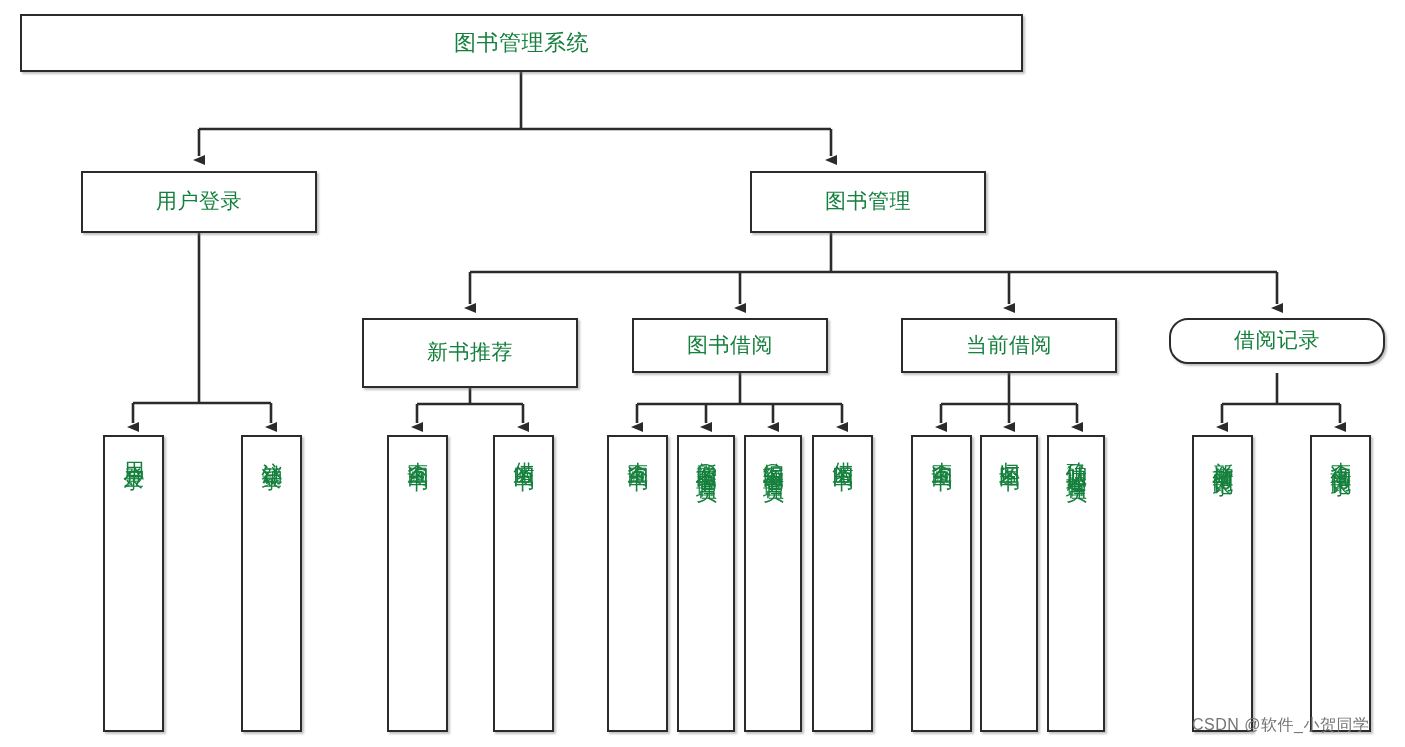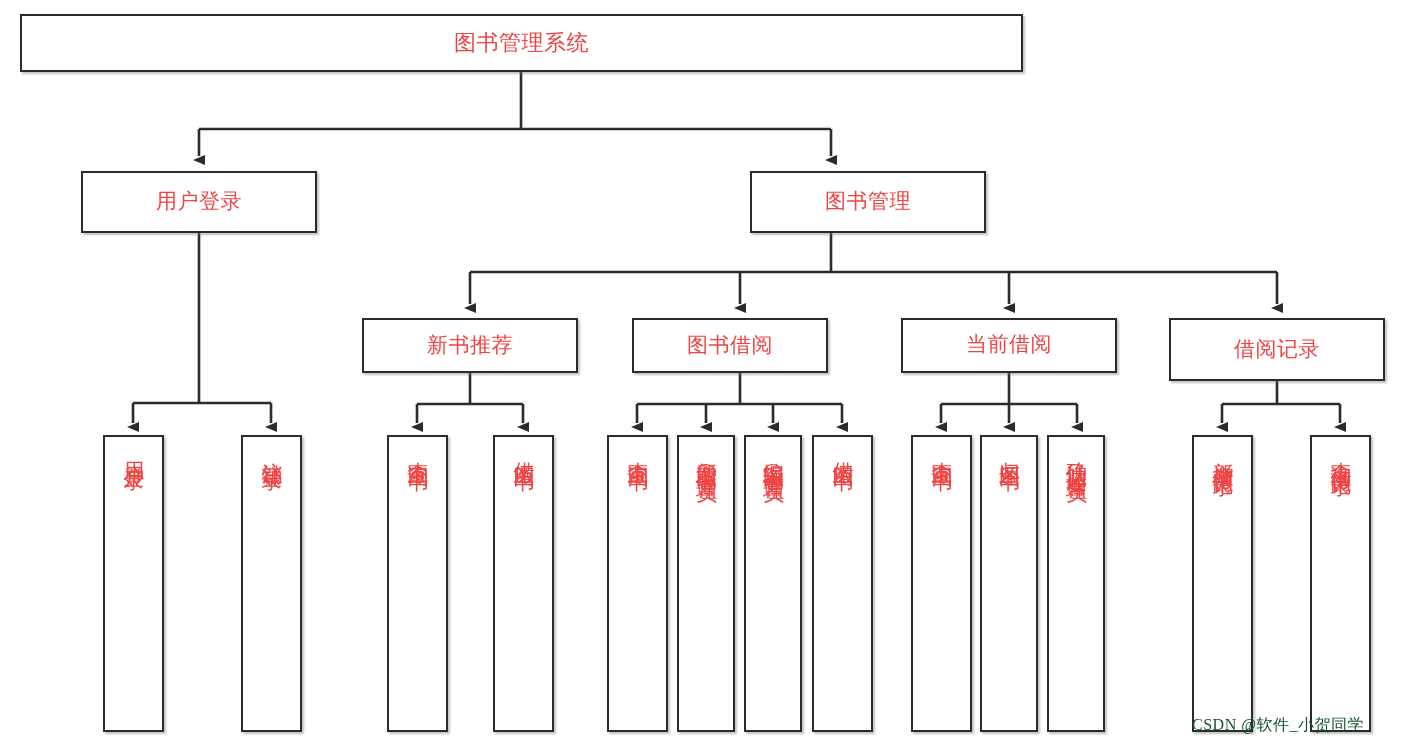--- a/index.html
+++ b/index.html
@@ -27,21 +27,21 @@
   }
   .node {
     position: absolute;
     box-sizing: border-box;
     background: #ffffff;
     border: 2.5px solid #2b2b2b;
     box-shadow: 2px 2px 2px rgba(120,120,120,0.45);
     display: flex;
     align-items: center;
     justify-content: center;
-    color: #ef4444;
+    color: #15803d;
   }
   .node .label {
     display: block;
     text-align: center;
     line-height: 1.12;
     letter-spacing: 0.5px;
   }
   .node.horiz .label {
     writing-mode: horizontal-tb;
     font-size: 21px;
@@ -58,24 +58,24 @@
     letter-spacing: 3px;
     line-height: 1.1;
     white-space: nowrap;
   }
   .node.root .label { font-size: 22px; }
   .watermark {
     position: absolute;
     left: 1192px;
     top: 715px;
     font-size: 16px;
-    color: #14532d;
+    color: #737373;
     letter-spacing: 0.5px;
     white-space: nowrap;
-    font-family: Liberation Serif, serif;
+    font-family: Liberation Sans, sans-serif;
   }
 </style>
 </head>
 <body>
 
 <div id="canvas">
 
   <svg id="edges" viewBox="0 0 1405 747">
     <defs>
       <marker id="arrow" markerWidth="10" markerHeight="12" refX="1" refY="6" orient="auto" markerUnits="userSpaceOnUse">
@@ -131,33 +131,33 @@
   </div>
 
   <div class="node horiz" style="left:81px; top:171px; width:236px; height:62px;">
     <span class="label">用户登录</span>
   </div>
 
   <div class="node horiz" style="left:750px; top:171px; width:236px; height:62px;">
     <span class="label">图书管理</span>
   </div>
 
-  <div class="node horiz" style="left:362px; top:318px; width:216px; height:55px;">
+  <div class="node horiz" style="left:362px; top:318px; width:216px; height:70px;">
     <span class="label">新书推荐</span>
   </div>
 
   <div class="node horiz" style="left:632px; top:318px; width:196px; height:55px;">
     <span class="label">图书借阅</span>
   </div>
 
-  <div class="node horiz" style="left:901px; top:318px; width:216px; height:55px;font-family:Liberation Mono, monospace;">
+  <div class="node horiz" style="left:901px; top:318px; width:216px; height:55px;">
     <span class="label">当前借阅</span>
   </div>
 
-  <div class="node horiz" style="left:1169px; top:318px; width:216px; height:63px;">
+  <div class="node horiz" style="left:1169px; top:318px; width:216px; height:46px;border-radius:19px;">
     <span class="label">借阅记录</span>
   </div>
 
   <div class="node vert" style="left:103px; top:435px; width:61px; height:297px;">
     <span class="label">用户登录</span>
   </div>
 
   <div class="node vert" style="left:241px; top:435px; width:61px; height:297px;">
     <span class="label">注销登录</span>
   </div>

